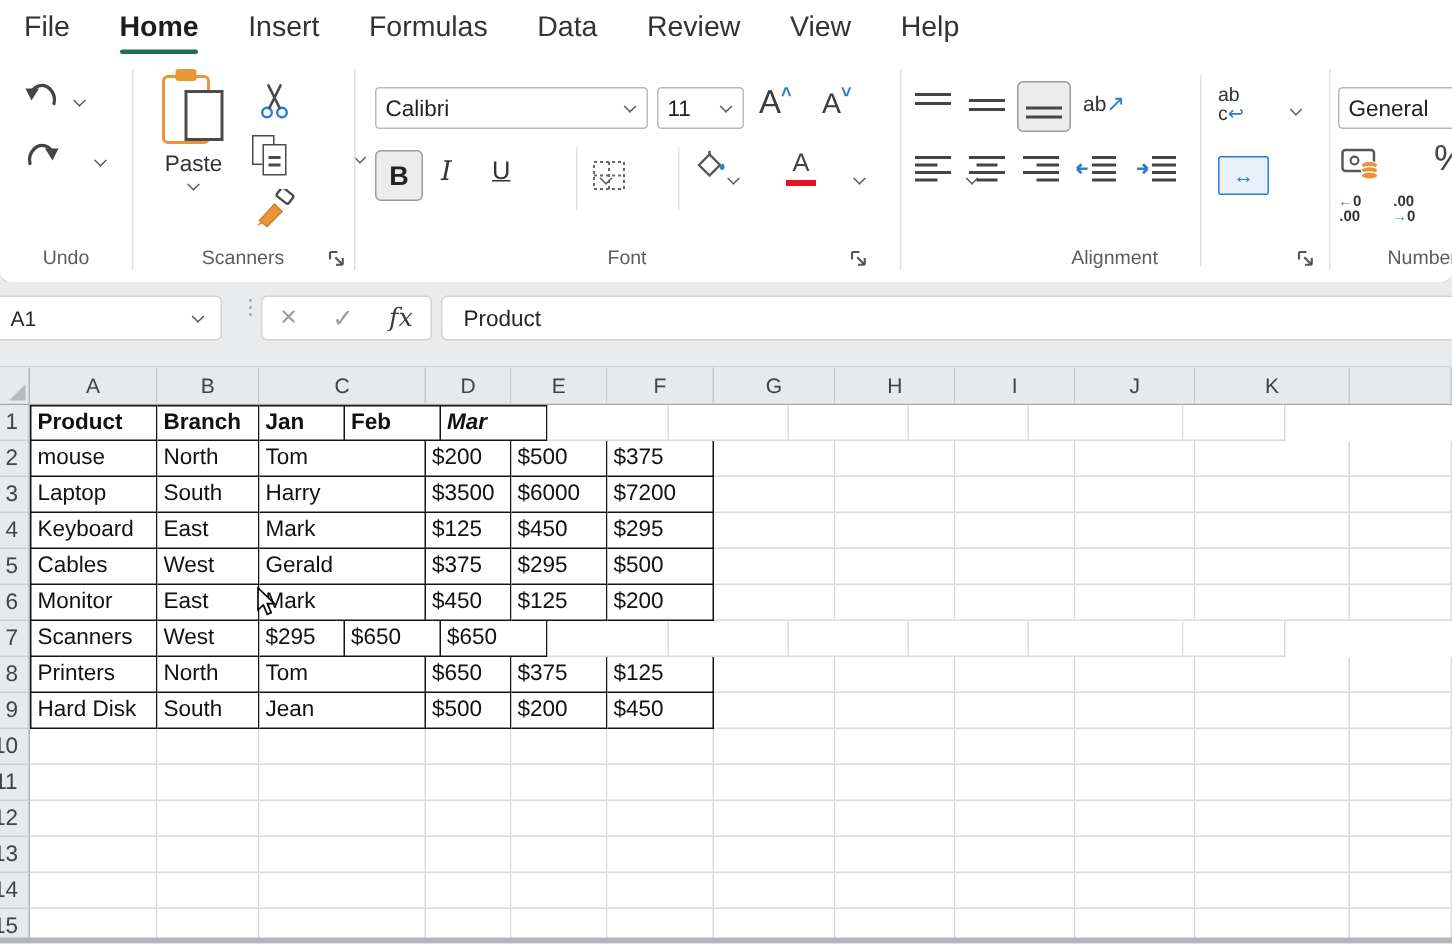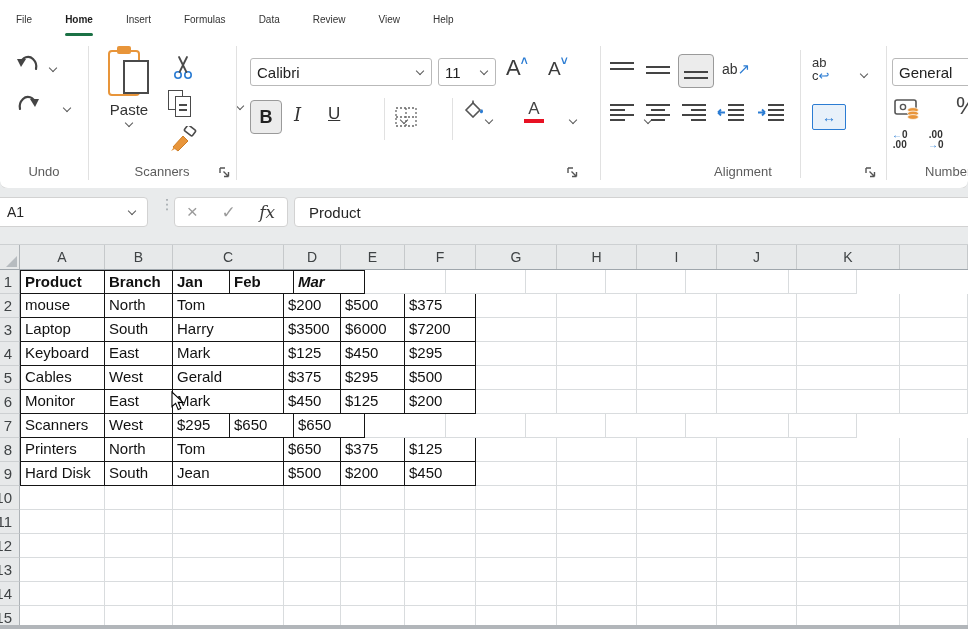--- a/index.html
+++ b/index.html
@@ -1,21 +1,21 @@
 <!DOCTYPE html>
 <html><head>
 <meta charset="utf-8">
 <style>
   html,body{margin:0;padding:0}
   body{width:968px;height:629px;position:relative;overflow:hidden;background:#e9ebec;
        font-family:"Liberation Sans",sans-serif;color:#262626;-webkit-font-smoothing:antialiased}
   
   .tabbar{position:absolute;left:0;top:0;width:100%;height:38px;background:#fff;display:flex;
           align-items:stretch;padding-left:16px;gap:33px;box-sizing:border-box}
-  .tab{display:flex;align-items:center;font-size:10px;color:#333;position:relative;cursor:default}
+  .tab{display:flex;align-items:center;font-size:19px;color:#333;position:relative;cursor:default}
   .tab.active{font-weight:700;color:#1d1d1d}
   .tab.active::after{content:"";position:absolute;left:0;right:0;bottom:2px;height:3px;
           background:#1b7145;border-radius:2px}
   
   .ribbon{position:absolute;left:0;top:38px;width:968px;height:150px;background:#fff;
           border-bottom:1px solid #d4d4d4;border-radius:0 0 8px 8px}
   .ab{position:absolute}
   .gsep{position:absolute;top:8px;height:134px;width:1px;background:#e1e1e1}
   .glabel{position:absolute;top:126px;height:20px;font-size:13px;color:#5c5c5c;text-align:center}
   .chv{width:10px;height:10px;display:inline-block;position:relative}
@@ -183,20 +183,21 @@
         </svg>
       <span class="colorbar" style="background:#f7e211;width:22px"></span>
     </span>
   </div>
   <span class="chv ab" style="left:496px;top:74px"></span>
   <div class="ab" style="left:524px;top:62px;text-align:center">
     <span style="font-size:17px;color:#444;line-height:18px">A</span>
     <span class="colorbar" style="background:#e81123;display:block"></span>
   </div>
   <span class="chv ab" style="left:556px;top:74px"></span>
+  <div class="glabel" style="left:236px;width:364px">Font</div>
   <div class="ab launch" style="left:566px;top:128px">
     <svg width="13" height="13" viewBox="0 0 13 13">
         <path d="M2 2 H7 M2 2 V7" stroke="#555" stroke-width="1.4" fill="none"></path>
         <path d="M5.5 5.5 L10.5 10.5 M10.5 10.5 V6 M10.5 10.5 H6" stroke="#555" stroke-width="1.4" fill="none"></path>
       </svg>
   </div>
   <div class="gsep" style="left:600px"></div>
 
   
   <div class="ab" style="left:608px;top:20px">

